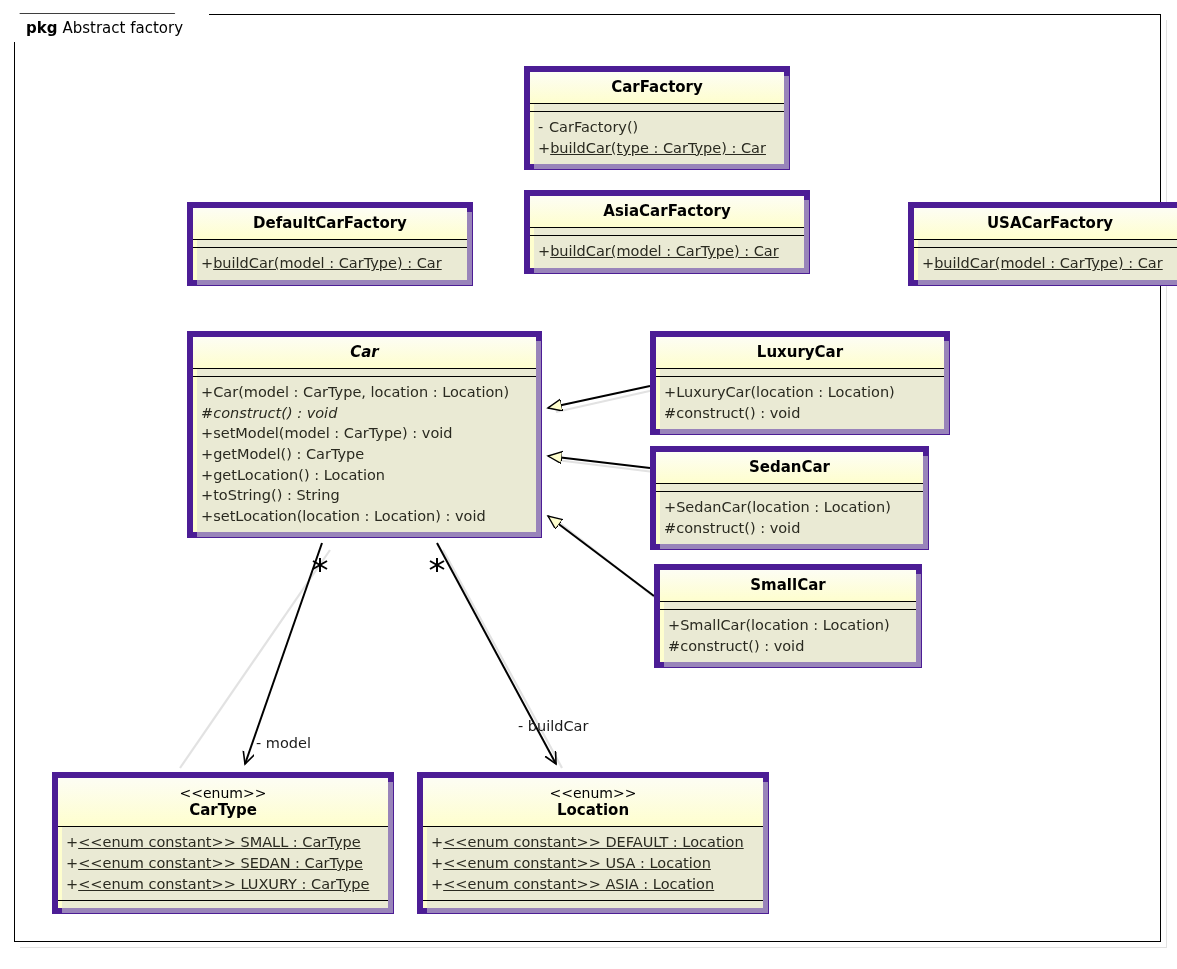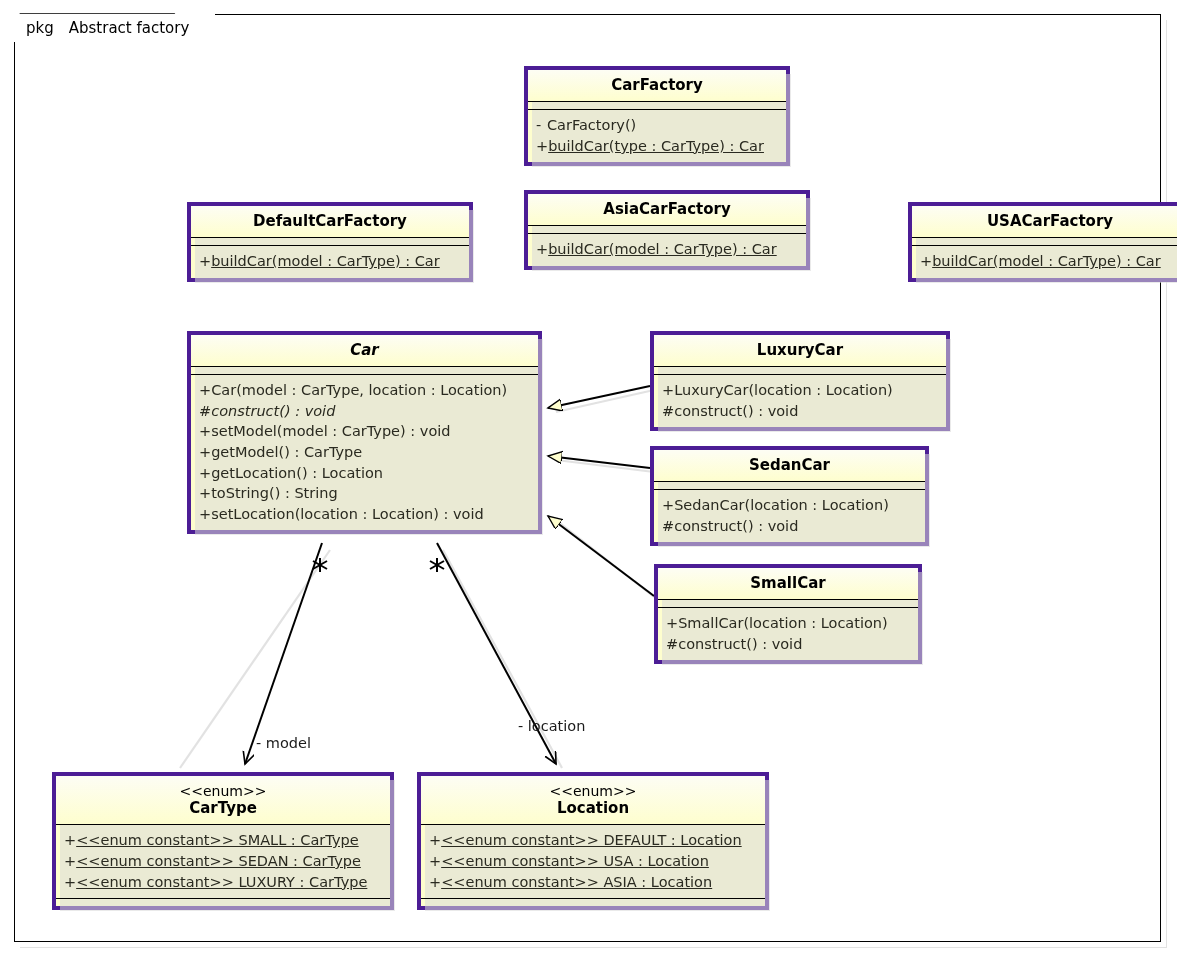--- a/index.html
+++ b/index.html
@@ -53,37 +53,37 @@
     box-sizing: border-box;
     display: flex;
     align-items: center;
     background: #ffffff;
     border-right: 0;
     font-size: 15px;
     color: #000000;
     white-space: nowrap;
   }
   .pkg-tab .kw {
-    font-weight: normal;
-    margin-right: 15px;
+    font-weight: bold;
+    margin-right: 5px;
   }
   .pkg-tab-clip {
     position: absolute;
     left: 14px;
     top: 14px;
     width: 180px;
     height: 30px;
     overflow: visible;
   }
 
   
   .cls {
     position: absolute;
     box-sizing: border-box;
-    border: 4px solid #4c1d95;
+    border: 6px solid #4c1d95;
     background: #fefece;
     font-size: 14.5px;
     color: #1b1b1b;
     z-index: 5;
   }
   .cls::after {
     
     content: "";
     position: absolute;
     left: 4px;
@@ -384,15 +384,15 @@
       </div>
       <div class="member static">
         <span class="vis">+</span><span class="sig">&lt;&lt;enum constant&gt;&gt; ASIA : Location</span>
       </div>
     </div>
     <div class="sep"></div>
     <div class="compartment empty"></div>
   </div>
 
   <div class="edge-label" id="label-model">- model</div>
-  <div class="edge-label" id="label-location">- location</div>
+  <div class="edge-label" id="label-location">- buildCar</div>
 
 </div>
 
 </body></html>

